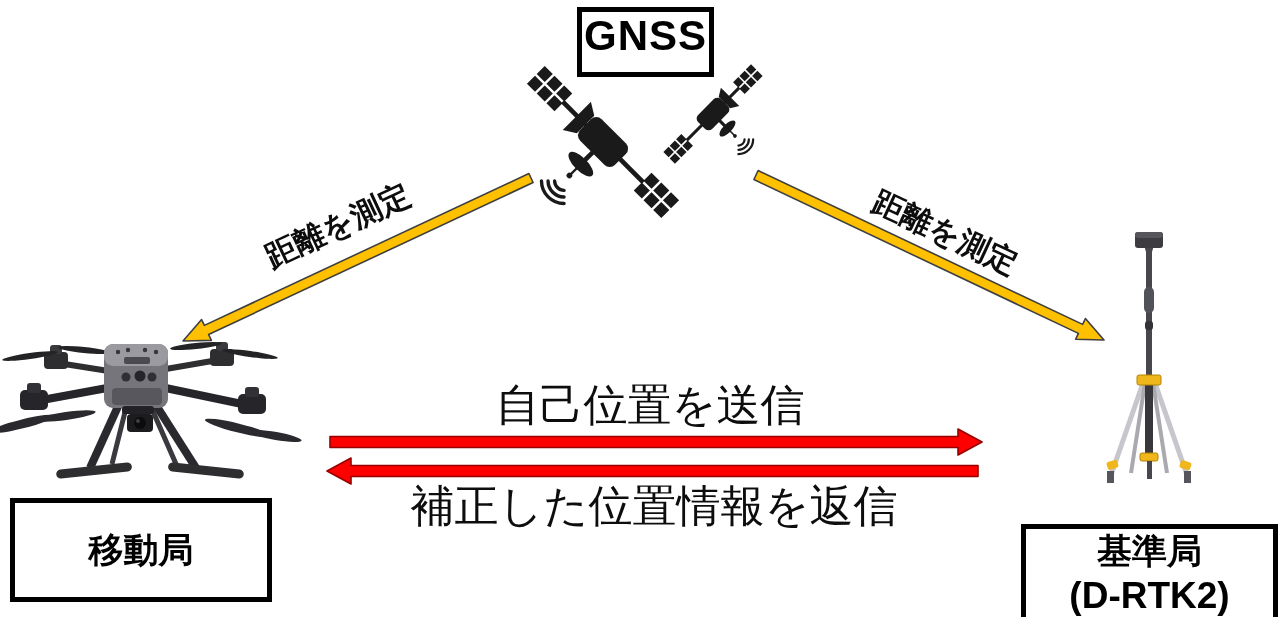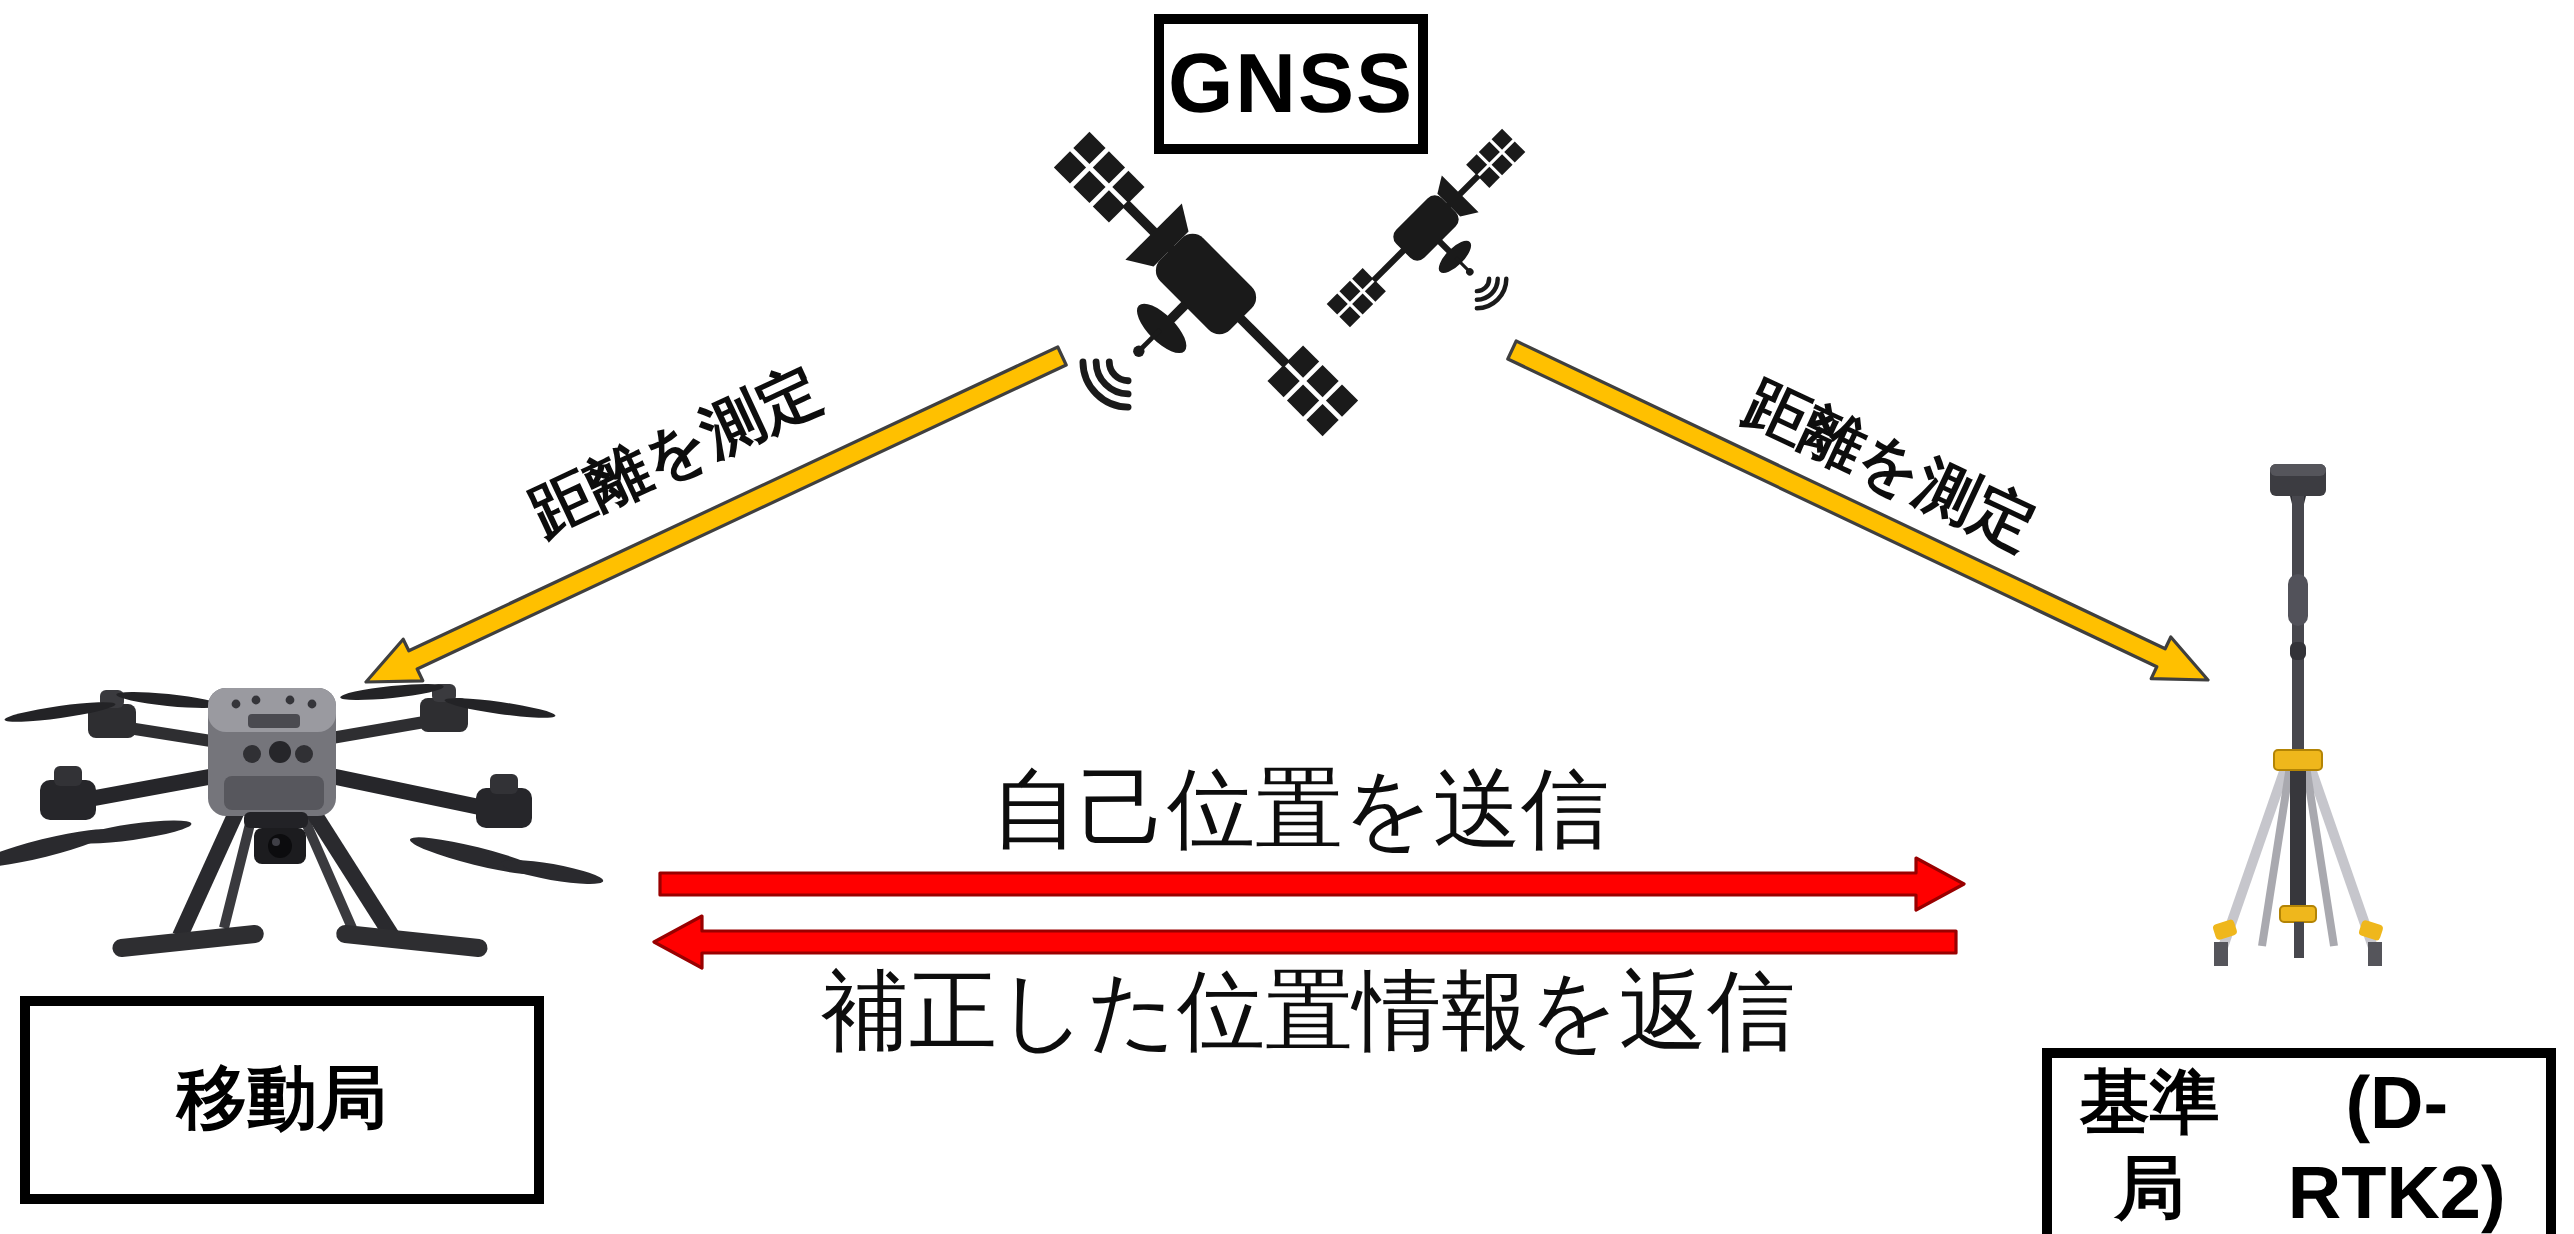--- a/index.html
+++ b/index.html
@@ -3,28 +3,28 @@
 <meta charset="utf-8">
 <style>
   html,body{margin:0;padding:0;background:#ffffff;}
   .stage{
     position:relative;width:1287px;height:617px;background:#ffffff;overflow:hidden;
     font-family:"Liberation Sans","DejaVu Sans",sans-serif;color:#000;
   }
   .stage svg{position:absolute;left:0;top:0;}
   .labelbox{
     position:absolute;box-sizing:border-box;background:#fff;border:5px solid #000;
-    display:flex;flex-direction:row;align-items:center;justify-content:center;
+    display:flex;flex-direction:column;align-items:center;justify-content:center;
     text-align:center;font-weight:bold;line-height:1.22;
   }
   .labelbox .l1{font-size:35px;}
   .labelbox .l2{font-size:37px;letter-spacing:0px;}
   .gnssbox{
     position:absolute;left:577px;top:7px;width:137px;height:70px;box-sizing:border-box;
-    background:#fff;border:5px solid #000;display:flex;align-items:center;justify-content:center;
+    background:#fff;border:5px solid #000;display:flex;align-items:flex-start;justify-content:center;
     font-weight:bold;font-size:42px;letter-spacing:1px;
   }
   .rotlabel{
     position:absolute;white-space:nowrap;font-size:31px;font-weight:600;color:#0d0d0d;
     transform:translate(-50%,-50%);
   }
   .midlabel{
     position:absolute;white-space:nowrap;font-size:44px;font-weight:400;color:#0d0d0d;
     transform:translate(-50%,-50%);
   }

